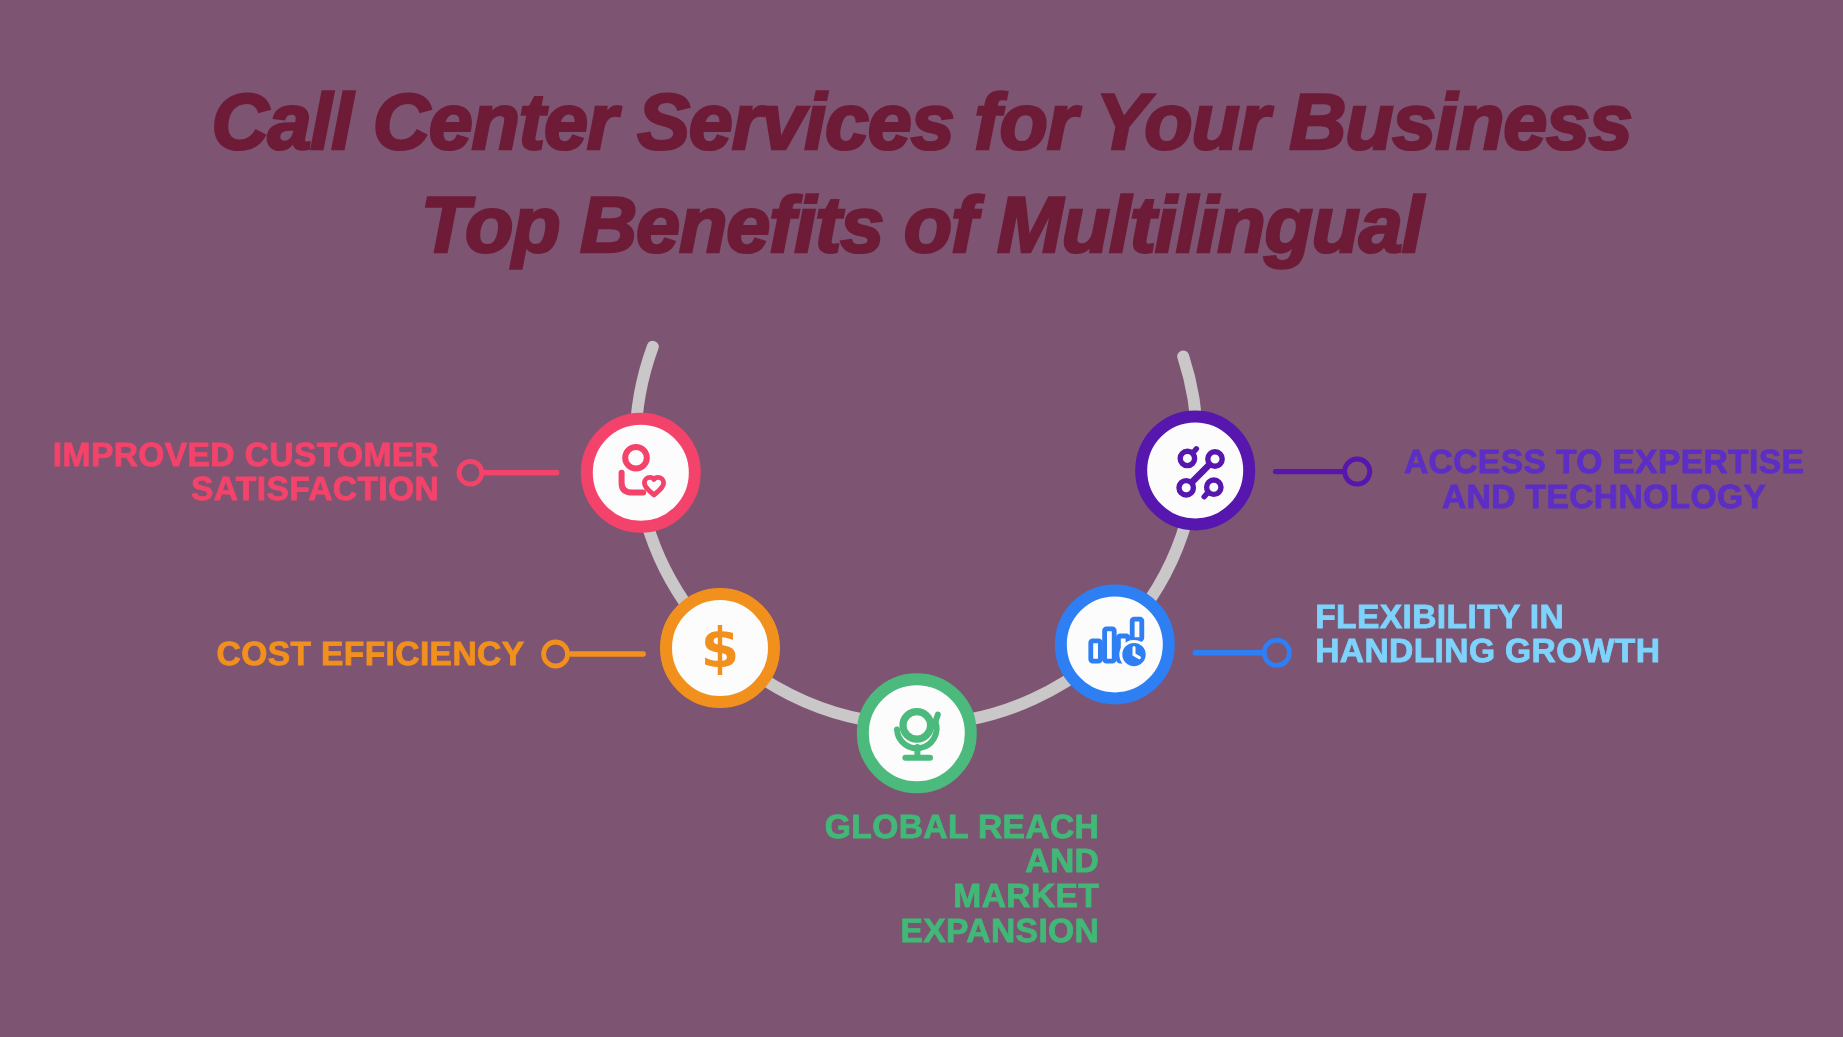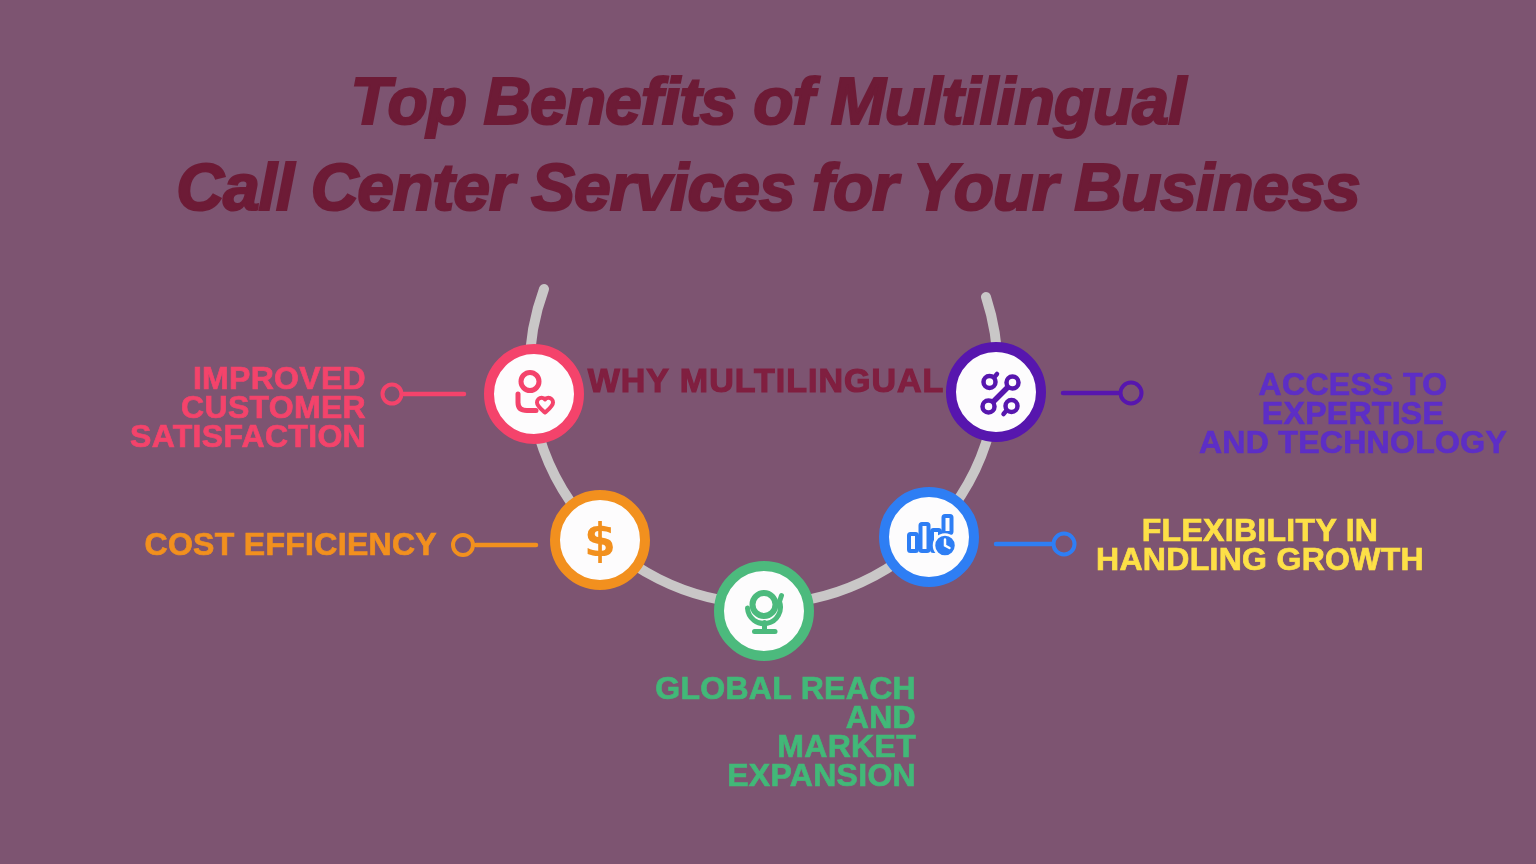--- a/index.html
+++ b/index.html
@@ -25,36 +25,36 @@
     font-weight:bold;
     font-size:34px;line-height:41px;letter-spacing:1px;
     color:#801f40;
     -webkit-text-stroke:1.2px #801f40;
     pointer-events:none;
   }
 
   .b-label{
     position:absolute;
     font-weight:bold;
-    font-size:32px;line-height:29px;letter-spacing:0.3px;
+    font-size:28px;line-height:29px;letter-spacing:0.3px;
     white-space:pre-line;
     -webkit-text-stroke:0.7px currentColor;
   }
   .lbl-improved{top:364px;right:1170px;text-align:right;color:#F4436B;}
   .lbl-cost{top:530px;right:1099px;text-align:left;color:#F2901E;}
   .lbl-global{top:674px;left:636px;width:280px;text-align:right;color:#42B878;}
-  .lbl-flex{top:516px;left:1096px;text-align:center;color:#fde047;}
+  .lbl-flex{top:499px;left:1096px;text-align:left;color:#7dd3fc;}
   .lbl-access{top:370px;left:1170px;text-align:center;color:#5D2EC6;}
 </style>
 </head>
 <body>
 
 <div class="title">
+  <div>Call Center Services for Your Business</div>
   <div>Top Benefits of Multilingual</div>
-  <div>Call Center Services for Your Business</div>
 </div>
 
 <svg class="stage" width="1536" height="864" viewBox="0 0 1536 864">
 
   <path d="M 544 289 A 234 234 0 1 0 986 297" fill="none" stroke="#c9c7c7" stroke-width="10" stroke-linecap="round"></path>
 
   <g stroke="#F4436B" fill="none">
     <circle cx="392" cy="394" r="9.5" stroke-width="4"></circle>
     <line x1="404" y1="394" x2="464" y2="394" stroke-width="4.5" stroke-linecap="round"></line>
   </g>
@@ -123,21 +123,20 @@
       <line x1="40.5" y1="48.5" x2="37.5" y2="52" stroke-width="4.5" stroke-linecap="round"></line>
       <circle cx="22.5" cy="44.5" r="6" fill="#fdfcfd" stroke-width="4.5"></circle>
       <circle cx="46.5" cy="20.5" r="6" fill="#fdfcfd" stroke-width="4.5"></circle>
       <circle cx="23.5" cy="20" r="6" fill="#fdfcfd" stroke-width="4.5"></circle>
       <circle cx="45.5" cy="44" r="6" fill="#fdfcfd" stroke-width="4.5"></circle>
     </g>
   </g>
 </svg>
 
 <div class="center-question">
-  <div>WHY MULTILINGUAL</div>
 </div>
 
 <div class="b-label lbl-improved">IMPROVED CUSTOMER
 SATISFACTION</div>
 
 <div class="b-label lbl-cost">COST EFFICIENCY</div>
 
 <div class="b-label lbl-global">GLOBAL REACH AND
 MARKET EXPANSION</div>
 

